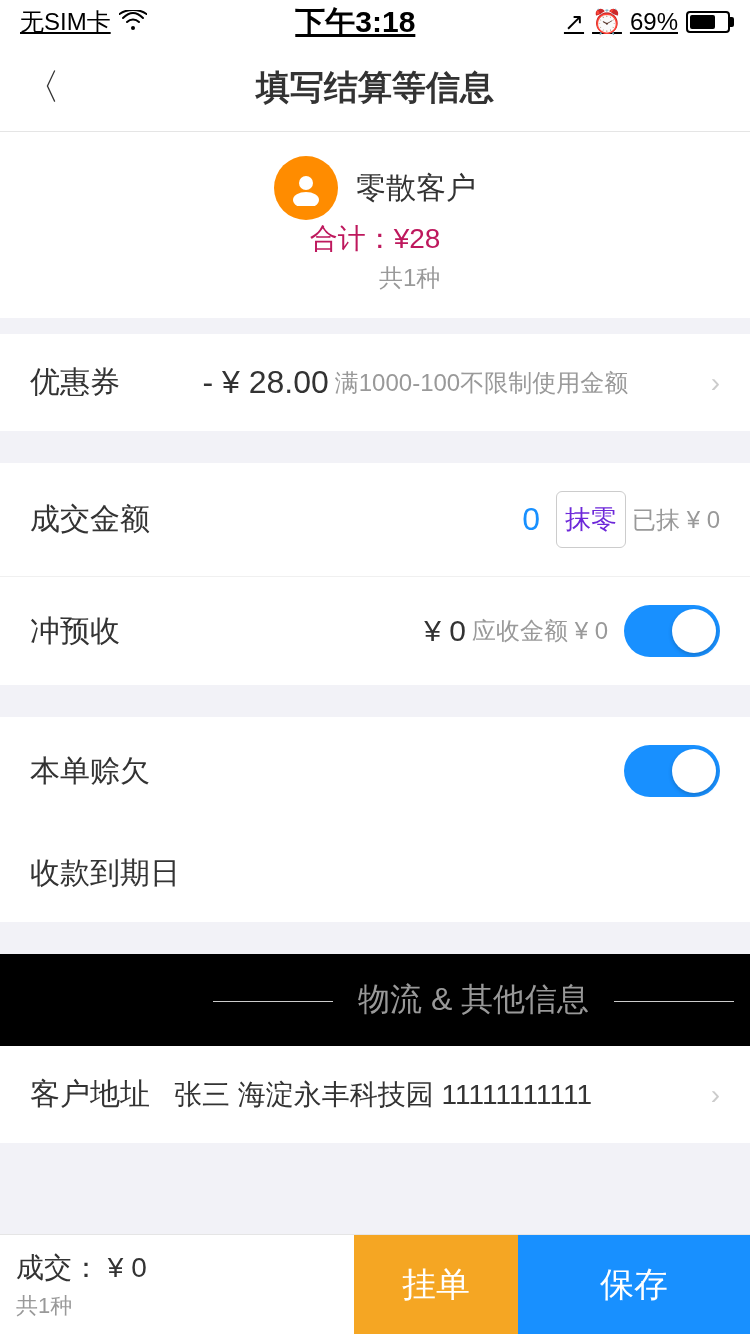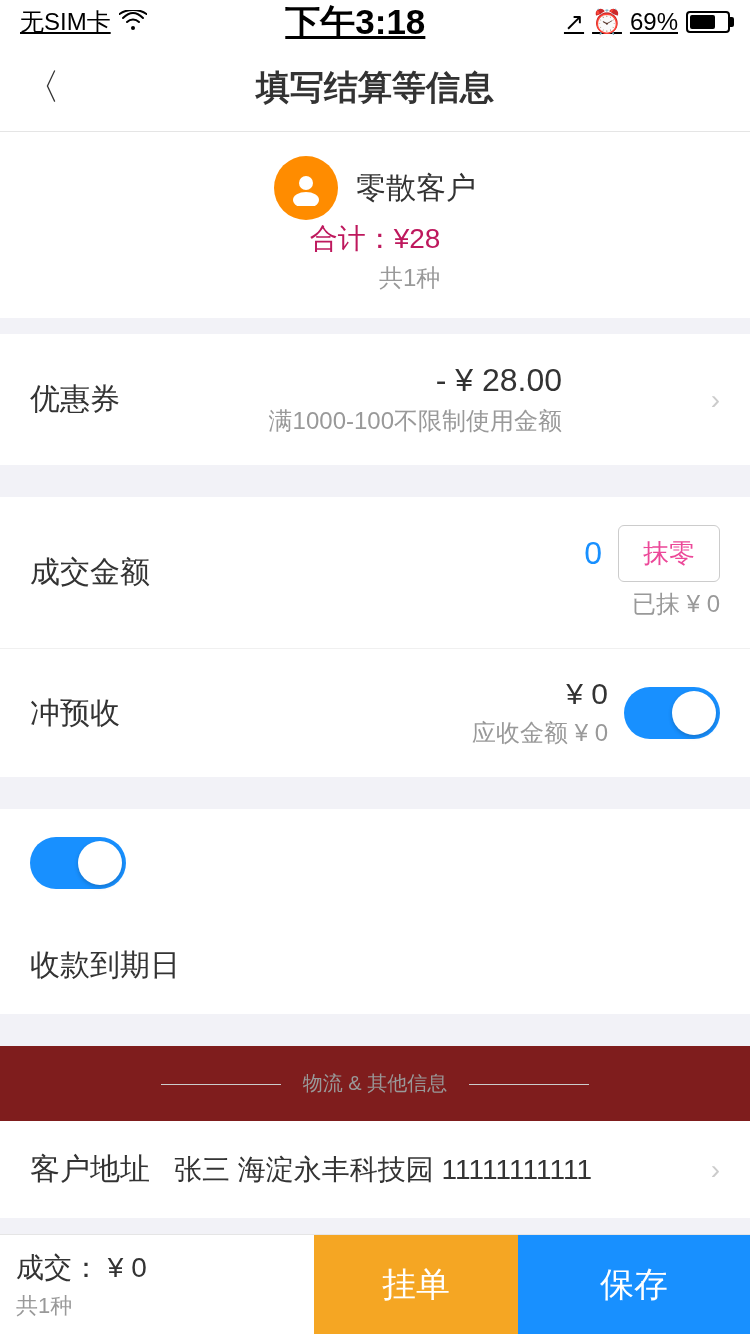--- a/index.html
+++ b/index.html
@@ -20,21 +20,21 @@
       background: #fff;
       display: flex;
       align-items: center;
       justify-content: space-between;
       padding: 0 20px;
       font-size: 24px;
       color: #000;
       text-decoration: underline;
     }
     .status-left { display: flex; align-items: center; gap: 8px; }
-    .status-center { font-size: 35px; font-weight: 600; }
+    .status-center { font-size: 30px; font-weight: 600; }
     .status-right { display: flex; align-items: center; gap: 8px; font-size: 24px; }
     .battery {
       width: 44px; height: 22px;
       border: 2px solid #000;
       border-radius: 4px;
       position: relative;
       display: inline-flex;
       align-items: center;
       padding: 2px;
     }
@@ -140,22 +140,21 @@
     }
     .row-item + .row-item {
       border-top: 1px solid #f0f0f0;
     }
     .row-label {
       font-size: 30px;
       color: #333;
     }
     .row-right {
       display: flex;
-      flex-direction: column;
-      align-items: flex-end;
+      align-items: center;
       gap: 6px;
     }
     .row-value-blue {
       font-size: 32px;
       color: #1890ff;
     }
     .row-value-discount {
       font-size: 32px;
       color: #333;
       font-weight: 500;
@@ -167,23 +166,23 @@
     .row-right-inline {
       display: flex;
       align-items: center;
       gap: 16px;
     }
 
     
     .btn-molin {
       border: 1px solid #ccc;
       background: #fff;
-      color: #ec4899;
+      color: #6d28d9;
       font-size: 26px;
-      padding: 10px 24px;
+      padding: 10px 8px;
       border-radius: 6px;
       cursor: pointer;
     }
 
     
     .toggle {
       width: 96px;
       height: 52px;
       background: #1890ff;
       border-radius: 26px;
@@ -203,24 +202,24 @@
     }
 
     
     .section-divider {
       background: #f2f2f7;
       height: 16px;
     }
 
     
     .logistics-label {
-      background: #7f1d1d;
-      text-align: center;
+      background: #000000;
+      text-align: right;
       padding: 24px 0;
-      font-size: 20px;
+      font-size: 32px;
       color: #999;
       position: relative;
     }
     .logistics-label::before,
     .logistics-label::after {
       content: '';
       display: inline-block;
       width: 120px;
       height: 1px;
       background: #ccc;
@@ -288,21 +287,21 @@
     .bottom-deal {
       font-size: 28px;
       color: #333;
     }
     .bottom-count {
       font-size: 22px;
       color: #999;
       margin-top: 4px;
     }
     .bottom-btn-hold {
-      width: 204px;
+      width: 164px;
       height: 100%;
       background: #f5a623;
       display: flex;
       align-items: center;
       justify-content: center;
       font-size: 34px;
       color: #fff;
       cursor: pointer;
     }
     .bottom-btn-save {
@@ -402,20 +401,21 @@
           <div class="toggle-knob"></div>
         </div>
       </div>
     </div>
   </div>
 
   <div class="section-divider"></div>
 
   <div class="card">
     <div class="row-item">
+      <span class="row-label">本单赊欠</span>
       <div class="toggle">
         <div class="toggle-knob"></div>
       </div>
     </div>
 
     <div class="due-date-row">
       <span class="due-date-label">收款到期日</span>
     </div>
   </div>
 

